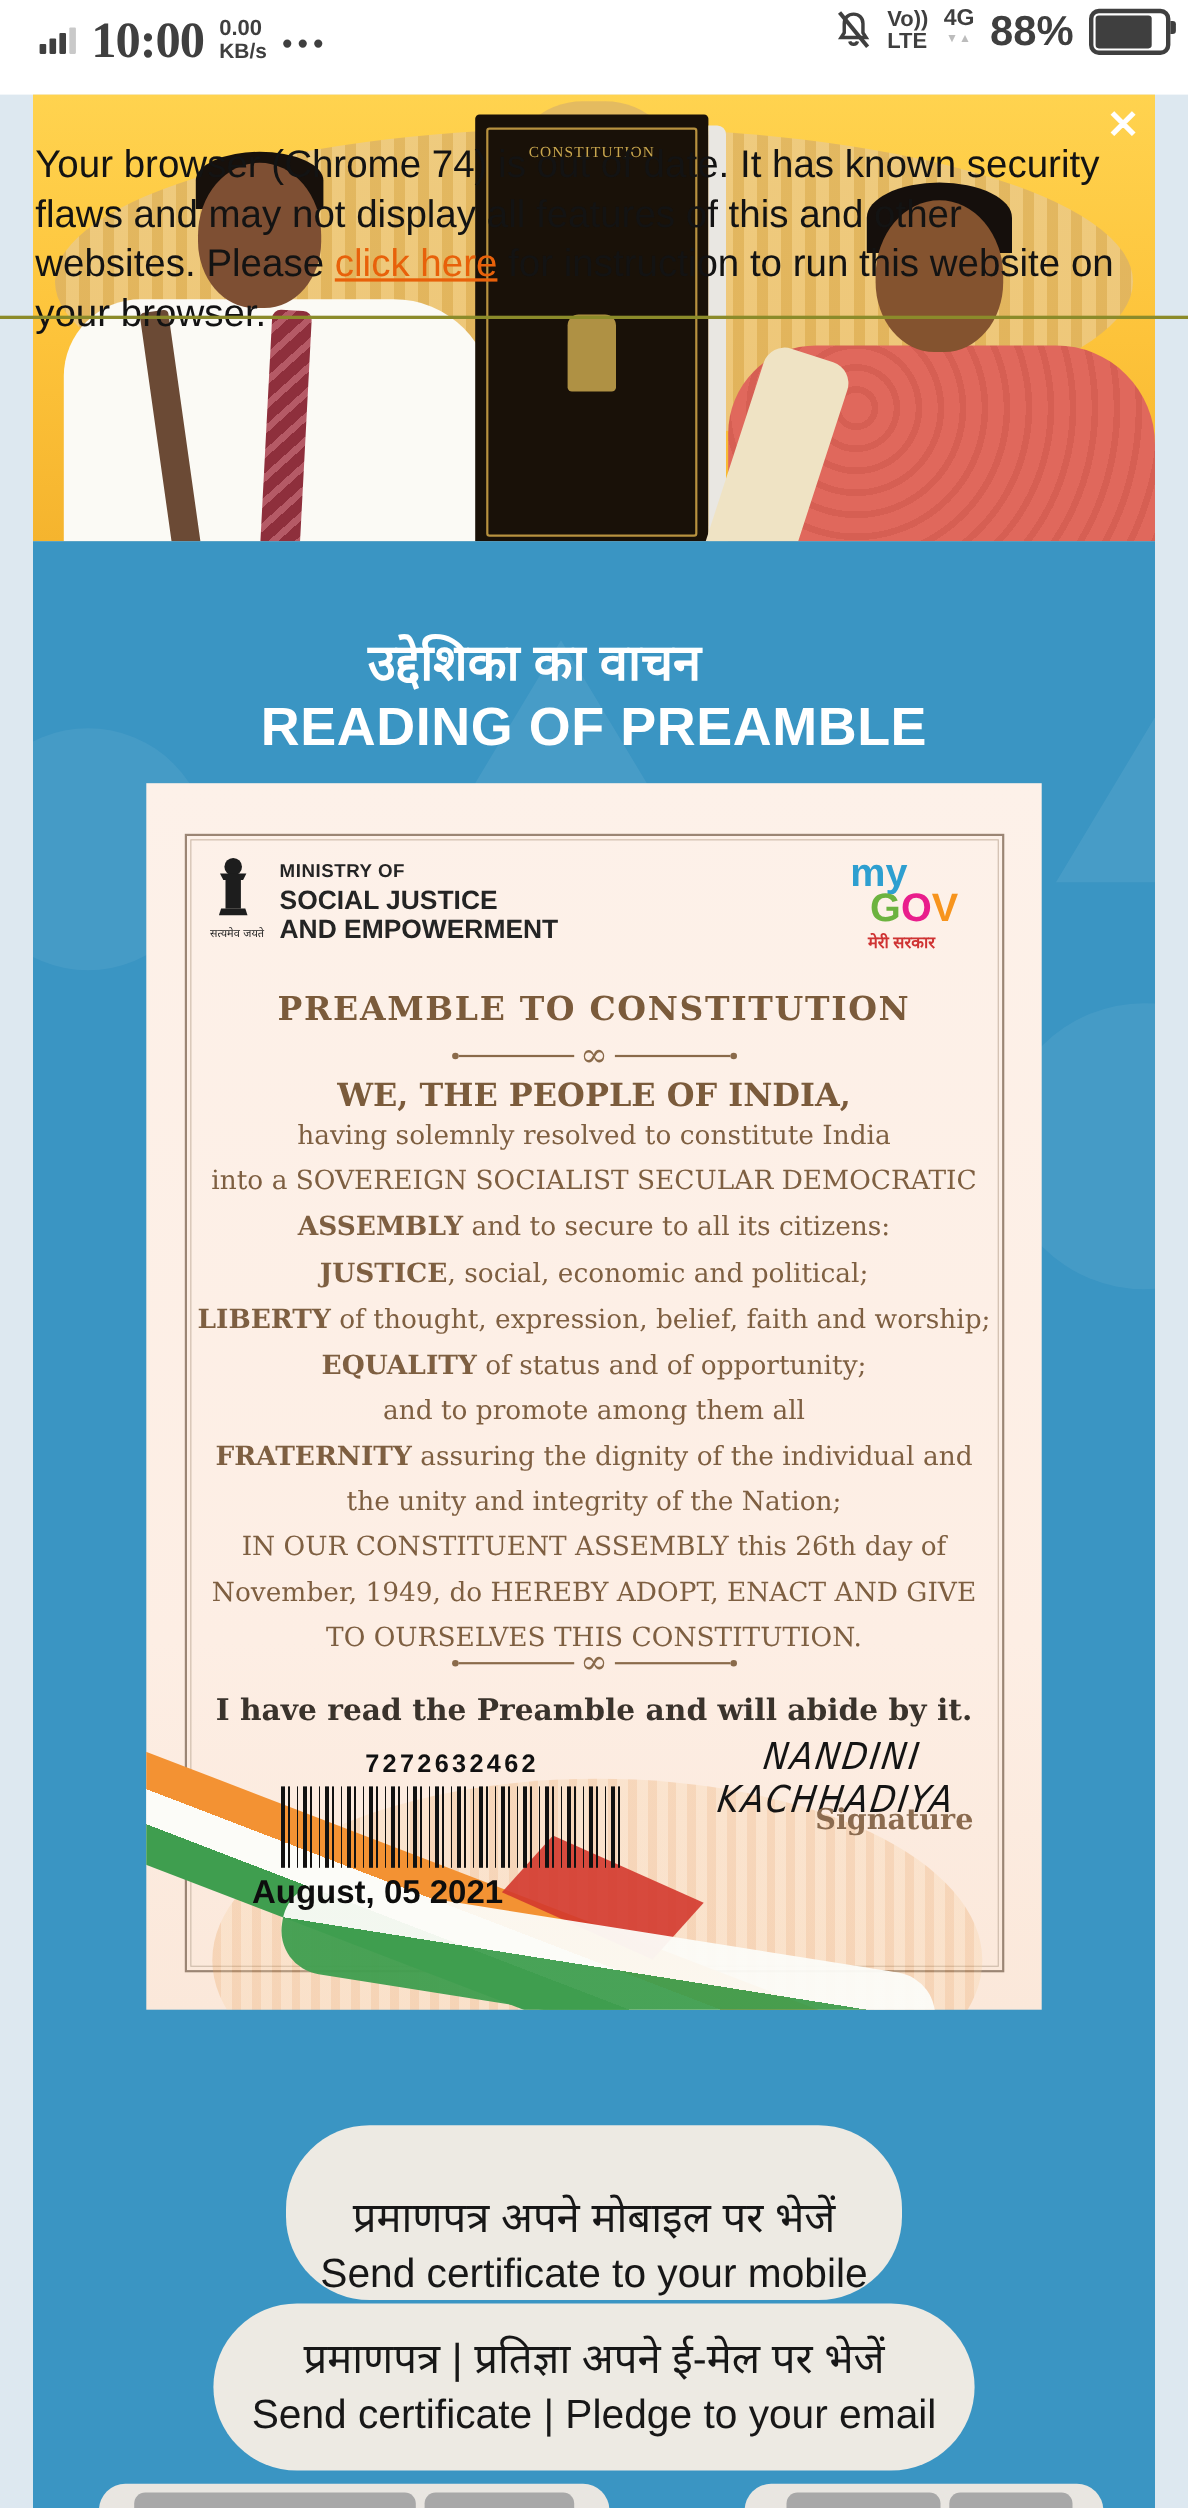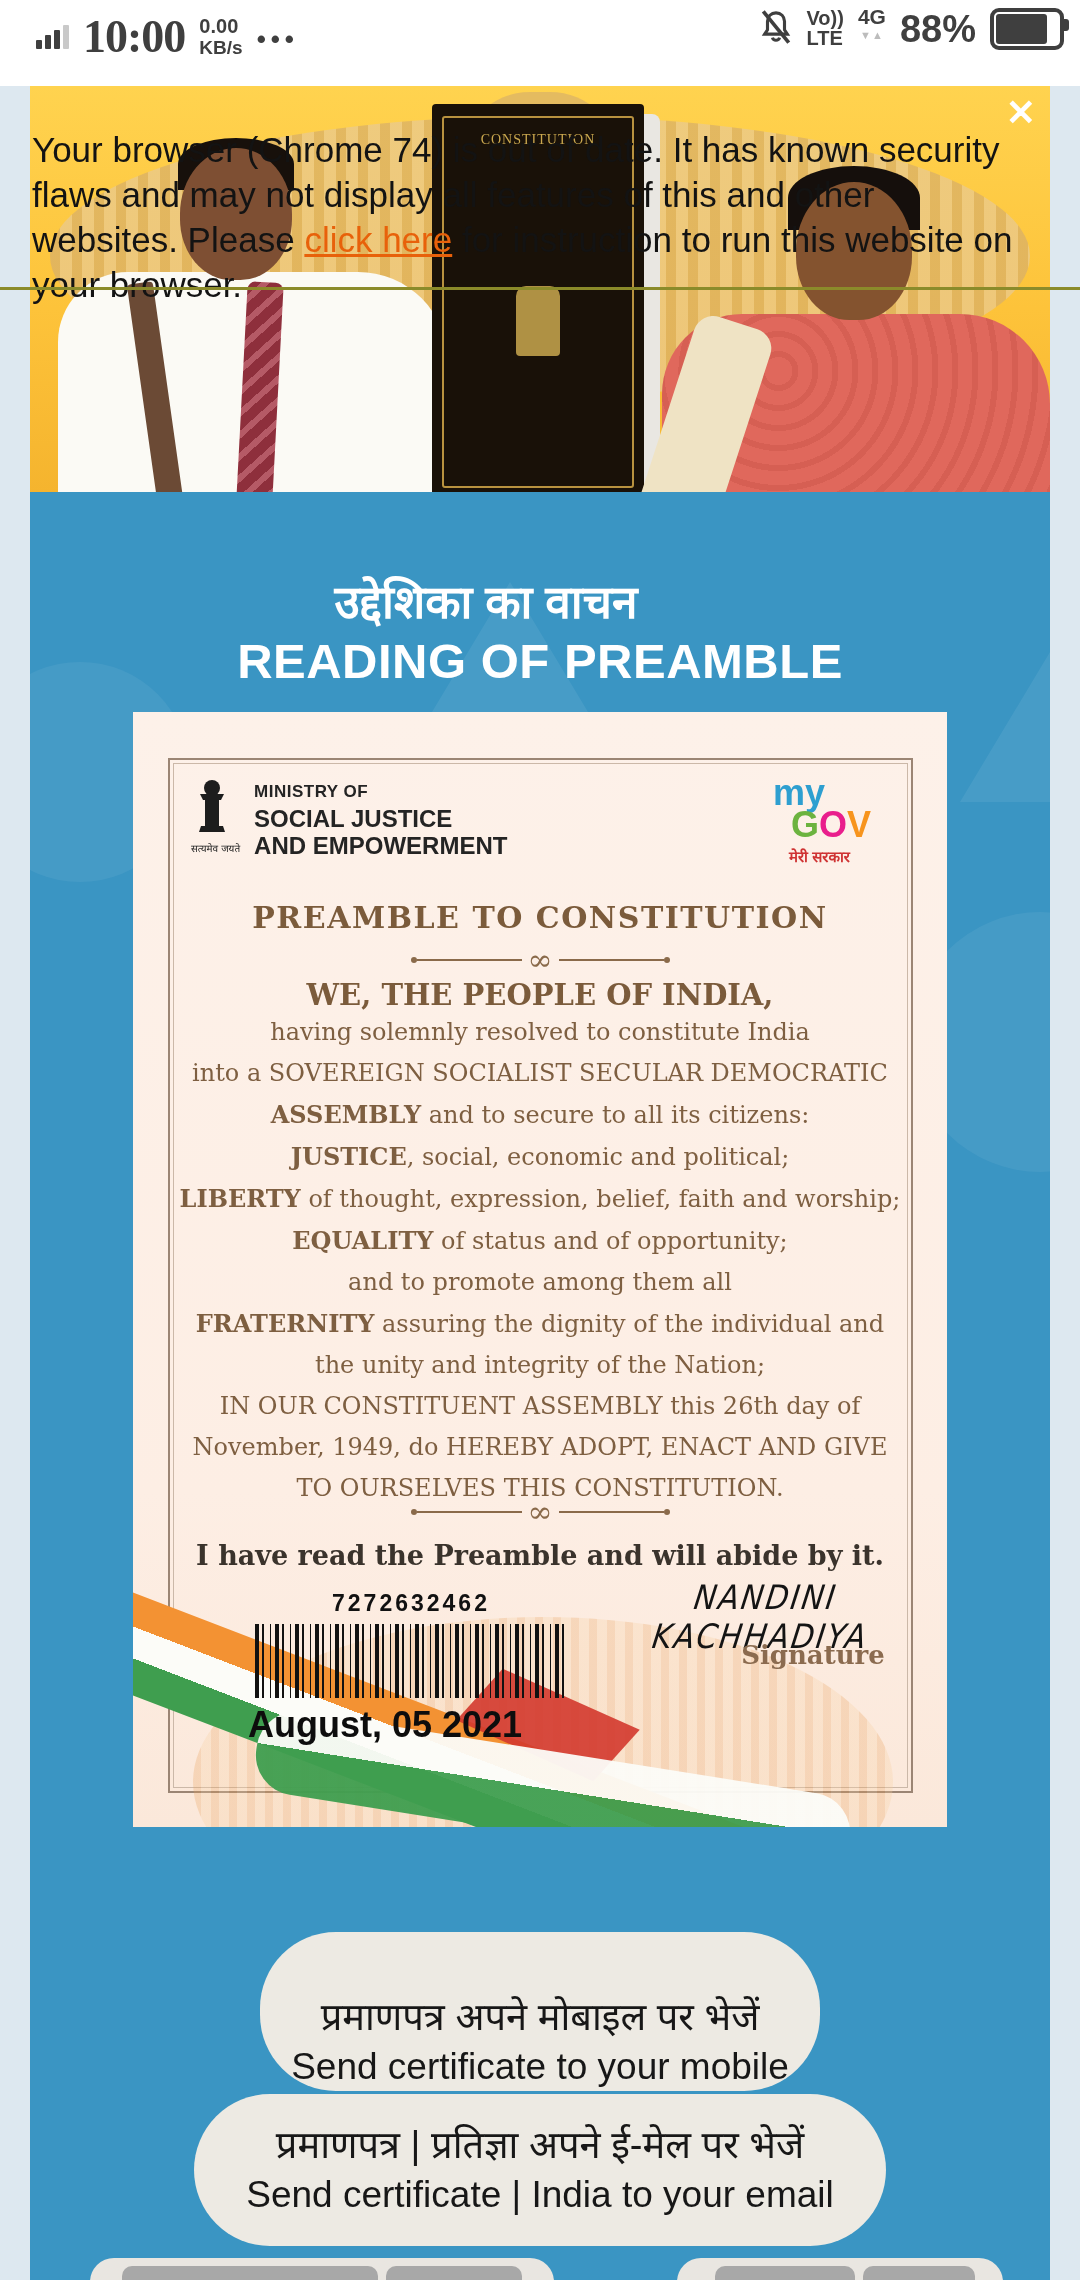--- a/index.html
+++ b/index.html
@@ -99,21 +99,21 @@
   .parl-wm{position:absolute;left:60px;bottom:-120px;width:700px;height:330px;border-radius:50%;opacity:.28;
            background:repeating-linear-gradient(90deg,#e8a05a 0 8px,#f6cfa0 8px 18px);}
   .ribbon1{position:absolute;left:-90px;top:16px;width:780px;height:96px;transform:rotate(21deg);transform-origin:left top;border-radius:0 0 48px 0;
            background:linear-gradient(180deg,#f39233 0 33%,#fcfcf8 33% 64%,#3f9e4f 64% 100%);}
   .ribbon2{position:absolute;left:120px;top:210px;width:600px;height:84px;transform:rotate(9deg);border-radius:40px;opacity:.95;
            background:linear-gradient(180deg,#fcfcf8 0 45%,#3f9e4f 45% 100%);}
   .ribbon-red{position:absolute;left:340px;top:150px;width:150px;height:66px;background:#d3392e;transform:rotate(24deg) skewX(-18deg);opacity:.9;}
   .barcode-num{position:absolute;left:122px;top:48px;width:312px;text-align:center;font-family:"Liberation Sans",sans-serif;font-size:23px;font-weight:bold;letter-spacing:3px;color:#111;}
   .barcode{position:absolute;left:122px;top:82px;width:312px;height:74px;
            background:repeating-linear-gradient(90deg,#111 0 4px,transparent 4px 7px,#111 7px 9px,transparent 9px 15px,#111 15px 16px,transparent 16px 20px);}
-  .cert-date{position:absolute;left:96px;top:162px;width:312px;text-align:center;font-family:"Liberation Sans",sans-serif;font-size:36px;font-weight:bold;color:#0d0d0d;}
+  .cert-date{position:absolute;left:96px;top:162px;width:312px;text-align:left;font-family:"Liberation Sans",sans-serif;font-size:30px;font-weight:bold;color:#0d0d0d;}
   .sig-name{position:absolute;left:460px;top:40px;width:340px;text-align:center;font-family:"DejaVu Sans",sans-serif;font-size:30px;color:#141414;font-style:italic;letter-spacing:2px;transform:skewX(-8deg) scaleY(1.12);}
   .sig-label{position:absolute;left:560px;top:104px;width:240px;text-align:center;font-size:26px;color:#8b6b4f;}
 
   
   .pill{position:absolute;background:#edeae3;border:none;border-radius:76px;cursor:pointer;display:flex;flex-direction:column;align-items:center;justify-content:center;gap:4px;font-family:"Liberation Sans",sans-serif;color:#171717;}
   .pill .hi{font-size:38px;line-height:46px;}
   .pill .en{font-size:37px;line-height:46px;}
   .btn1{left:230px;top:1440px;width:560px;height:159px;justify-content:flex-end;}
   .btn2{left:164px;top:1602px;width:692px;height:152px;}
 
@@ -274,21 +274,21 @@
         <div class="sig-label">Signature</div>
       </div>
     </div>
 
     <button class="pill btn1">
       <span class="hi">प्रमाणपत्र अपने मोबाइल पर भेजें</span>
       <span class="en">Send certificate to your mobile</span>
     </button>
     <button class="pill btn2">
       <span class="hi">प्रमाणपत्र | प्रतिज्ञा अपने ई-मेल पर भेजें</span>
-      <span class="en">Send certificate | India to your email</span>
+      <span class="en">Send certificate | Pledge to your email</span>
     </button>
 
     <div class="ppill ppill-l">
         <span class="seg s1"></span>
         <span class="seg s2"></span>
       </div>
     <div class="ppill ppill-r">
         <span class="seg s1"></span>
         <span class="seg s2"></span>
       </div>

